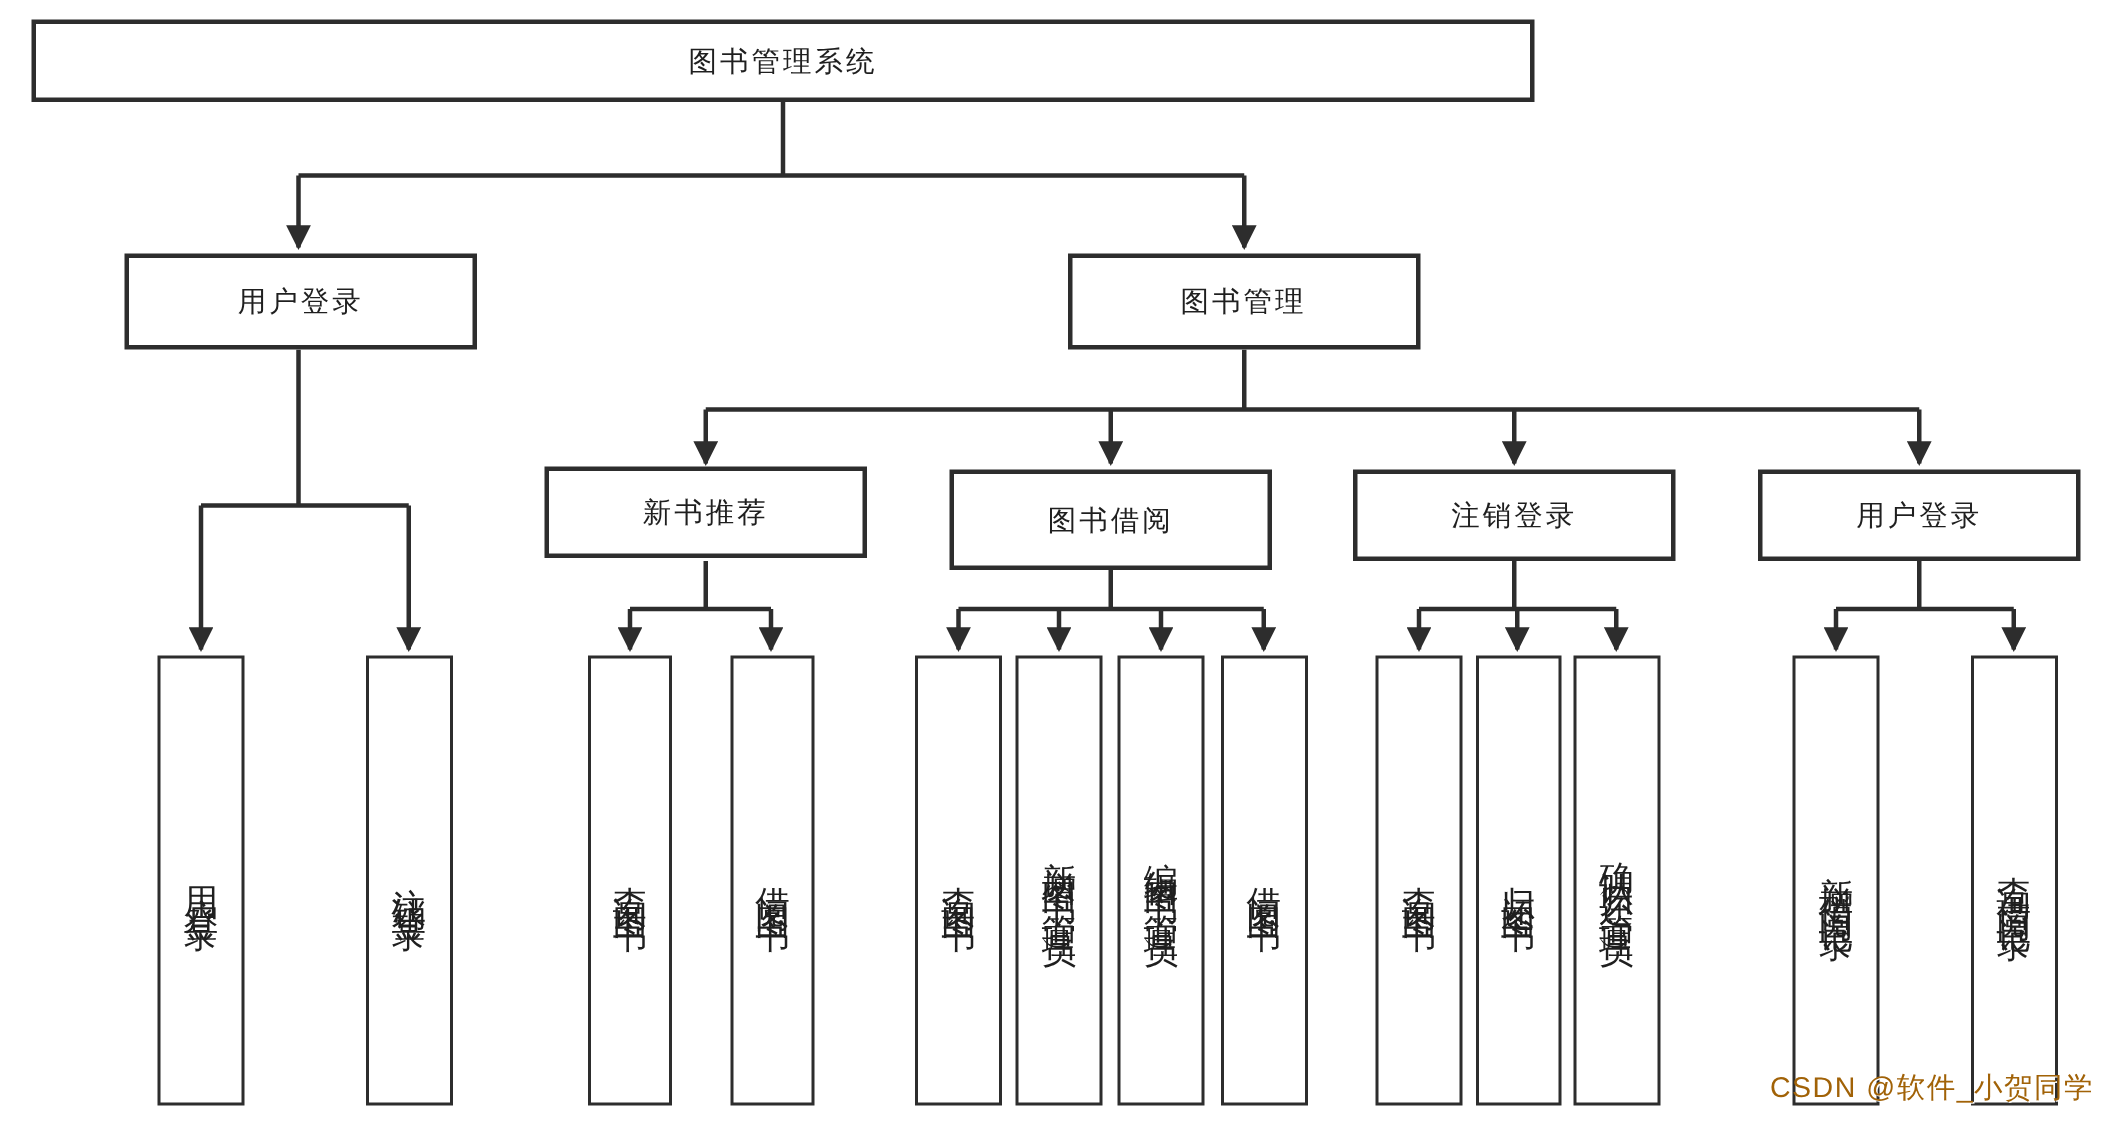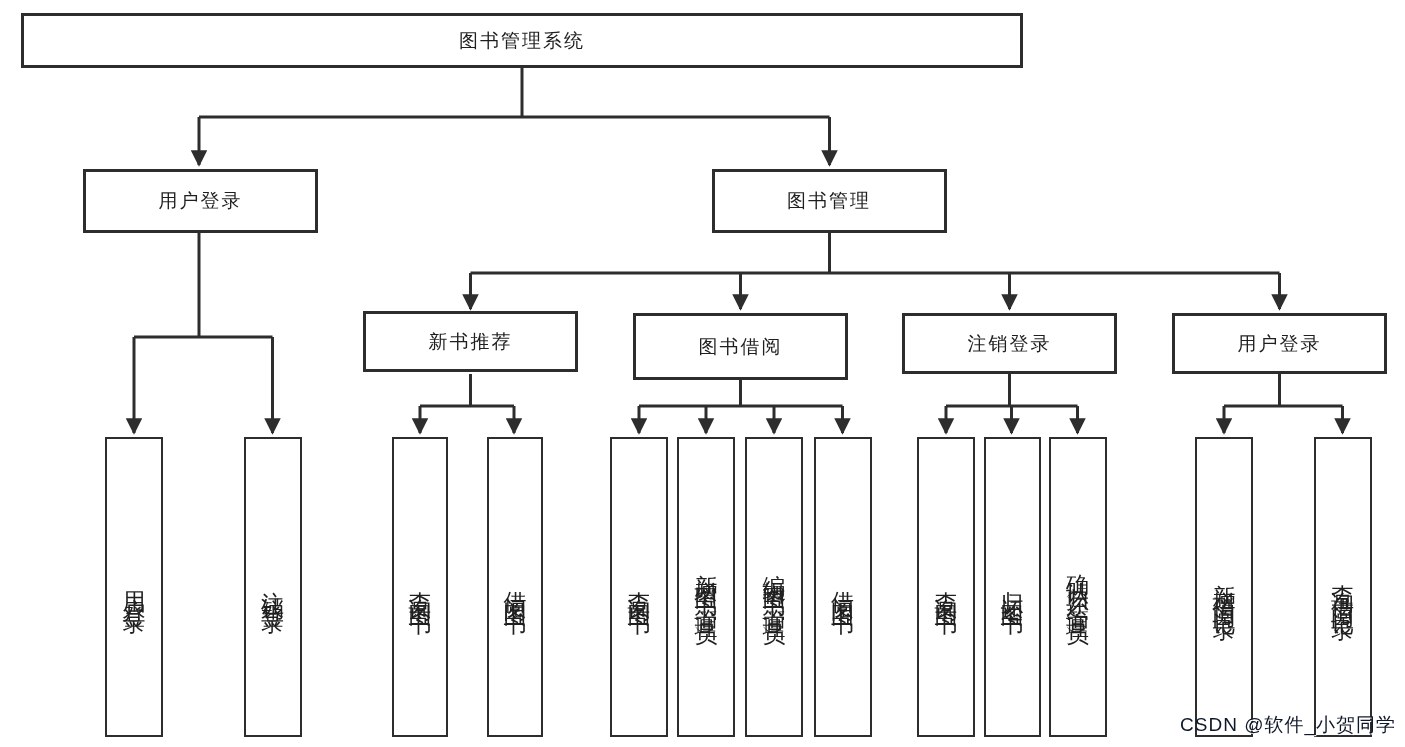--- a/index.html
+++ b/index.html
@@ -57,21 +57,21 @@
     text-orientation: mixed;
     letter-spacing: 7px;
     line-height: 1;
     white-space: nowrap;
   }
   #watermark {
     position: absolute;
     top: 712px;
     right: 9px;
     font-size: 19px;
-    color: #0f172a;
+    color: #a16207;
     text-shadow: 1px 1px 0 #ffffff;
     letter-spacing: 1px;
     z-index: 3;
     white-space: nowrap;
   }
 </style>
 </head>
 <body>
 
 <div id="canvas">

